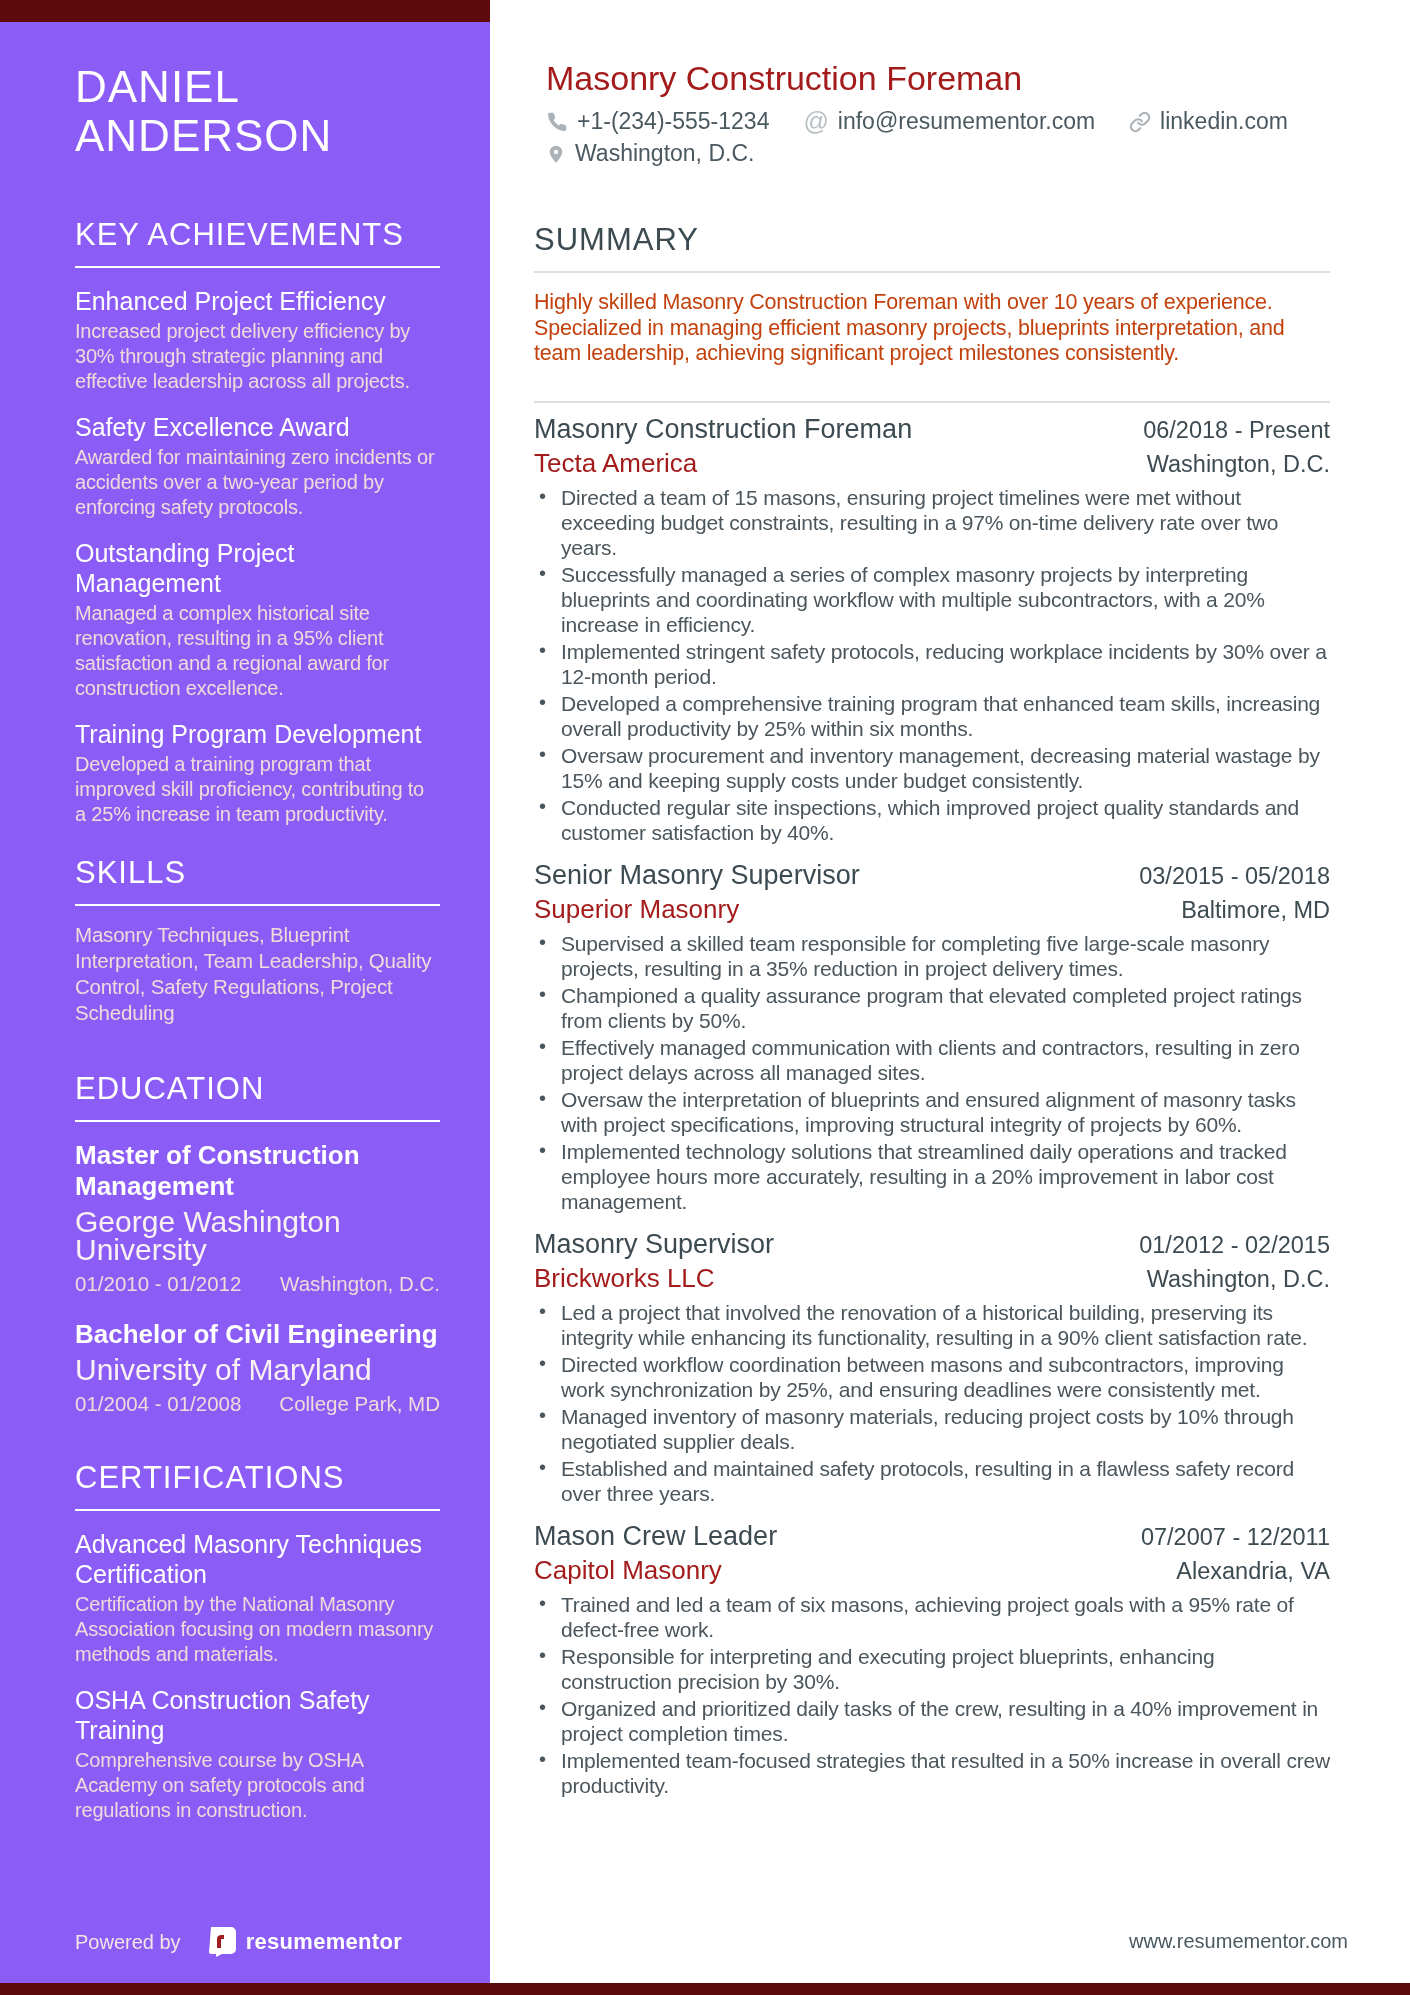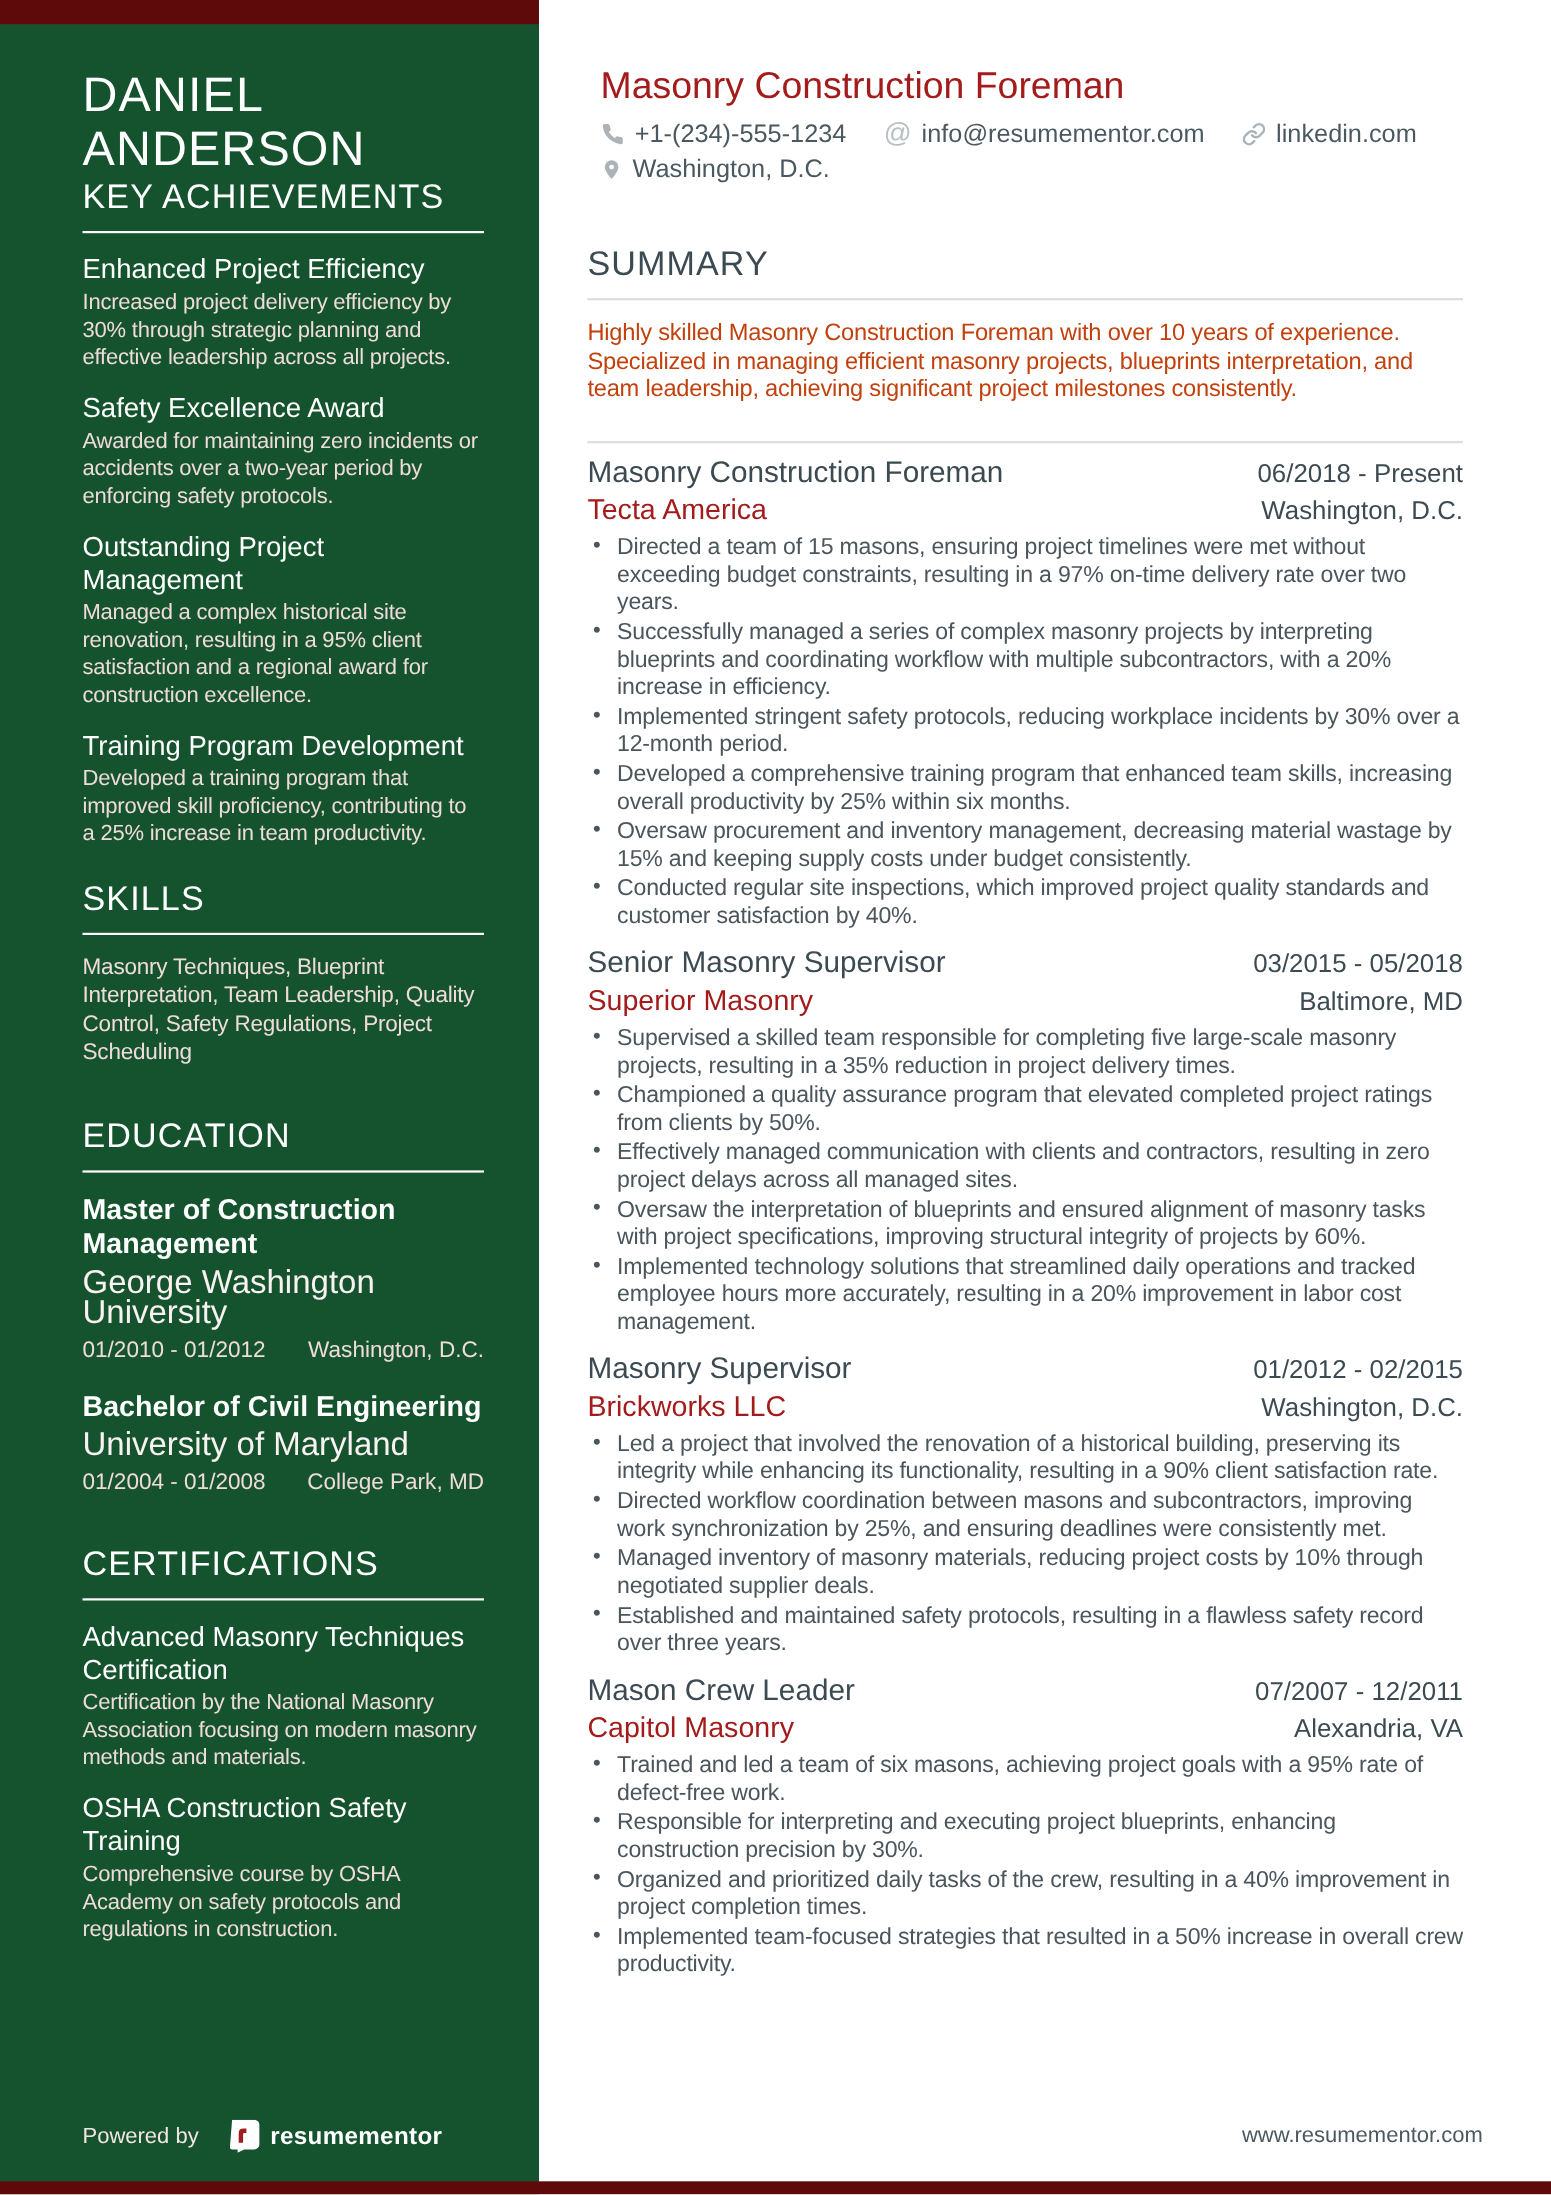--- a/index.html
+++ b/index.html
@@ -5,32 +5,32 @@
   * { margin:0; padding:0; box-sizing:border-box; }
   html,body { background:#e8e8e8; }
   body { font-family:"Liberation Sans", sans-serif; }
   .page{
     position:relative; width:1410px; height:1995px; background:#ffffff;
     overflow:hidden; margin:0 auto;
   }
   
   .sidebar{
     position:absolute; left:0; top:0; width:490px; height:100%;
-    background:#14532d; color:#ffffff;
+    background:#8b5cf6; color:#ffffff;
     padding:62px 50px 0 75px;
   }
   .topbar{
     position:absolute; left:0; top:0; width:490px; height:22px; background:#5F0A0A; z-index:3;
   }
   .bottom-bar{
     position:absolute; left:0; bottom:0; width:100%; height:12px; background:#5F0A0A; z-index:3;
   }
   .name{ font-size:44px; line-height:49px; font-weight:500; letter-spacing:1px; color:#ffffff; }
   .name span{ display:block; }
-  .s-section{ }
+  .s-section{ margin-top:56px; }
   .s-section.skills{ margin-top:27px; }
   .s-section.education{ margin-top:44px; }
   .s-section.certs{ margin-top:42px; }
   .s-header{ font-size:31px; line-height:38px; font-weight:500; letter-spacing:1px; color:#ffffff; }
   .s-underline{ height:2px; background:#ffffff; margin-top:12px; width:100%; }
   .s-items{ margin-top:18px; }
   .ach-item + .ach-item{ margin-top:18px; }
   .ach-title{ font-size:25px; line-height:30px; font-weight:500; color:#ffffff; margin-bottom:3px; }
   .ach-text{ font-size:20px; line-height:25px; letter-spacing:-0.2px; color:#F0DBDB; }
   .skills-text{ margin-top:16px; font-size:20.5px; line-height:26px; letter-spacing:-0.2px; color:#F0DBDB; }

